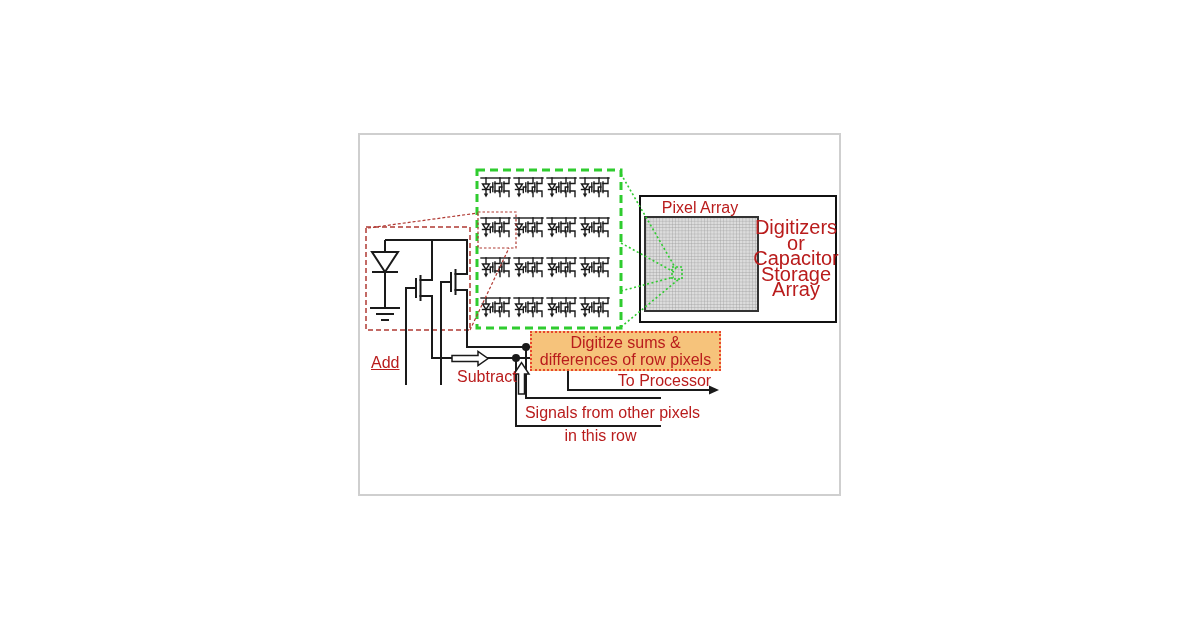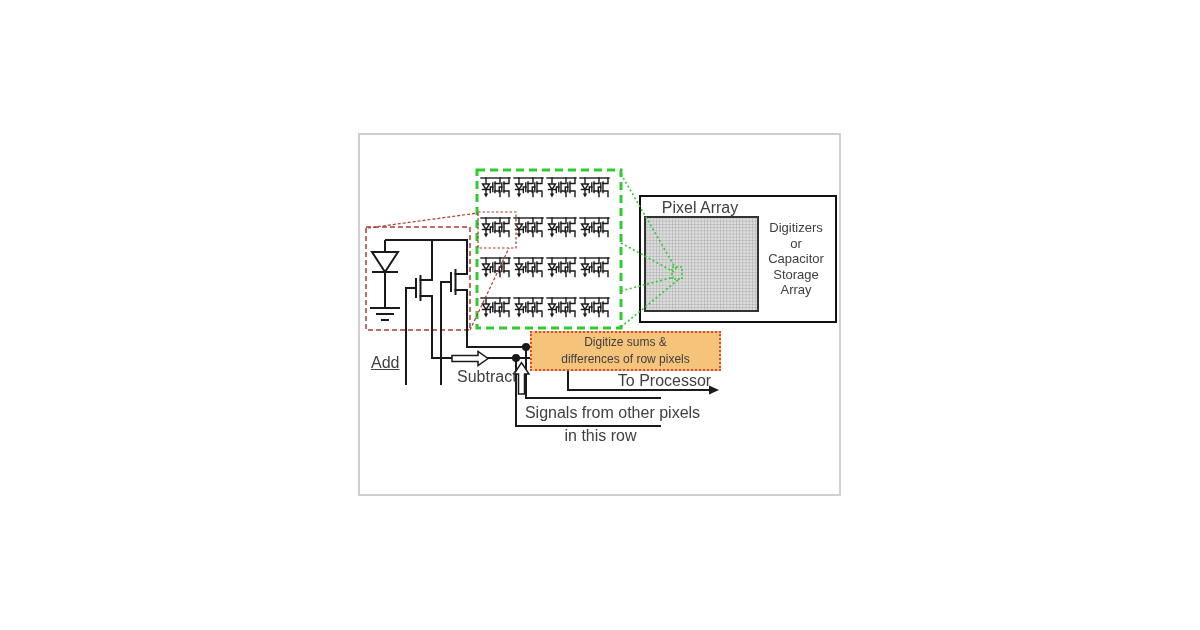--- a/index.html
+++ b/index.html
@@ -1,35 +1,35 @@
 <!DOCTYPE html>
 <html><head>
 <meta charset="utf-8">
 <style>
   html,body{margin:0;padding:0;background:#ffffff;}
   #stage{
     position:relative;width:1200px;height:630px;background:#ffffff;overflow:hidden;
-    font-family:"Liberation Sans", sans-serif;color:#404040;
+    font-family:"Liberation Sans", sans-serif;color:#b91c1c;
   }
   .frame{
     position:absolute;left:358px;top:133px;width:483px;height:363px;
     border:2px solid #cfcfcf;background:#ffffff;box-sizing:border-box;
   }
   #diagram-svg{position:absolute;left:0;top:0;}
   .lbl{position:absolute;font-size:16px;line-height:18px;white-space:nowrap;}
   .center{text-align:center;}
   .orange-box{
     position:absolute;background:#f6c37b;border:2px dotted #e8452c;box-sizing:border-box;
     display:flex;flex-direction:column;align-items:center;justify-content:center;
-    font-size:12px;line-height:17px;text-align:center;
+    font-size:16px;line-height:17px;text-align:center;
   }
   .stack-line{white-space:nowrap;}
   .digitizers{
     position:absolute;left:752px;top:220px;width:88px;text-align:center;
-    font-size:13px;line-height:15.5px;
+    font-size:20px;line-height:15.5px;
   }
 </style>
 </head>
 <body>
 
 <div id="stage">
 
   <div class="frame"></div>
 
   <svg id="diagram-svg" width="1200" height="630" viewBox="0 0 1200 630">

